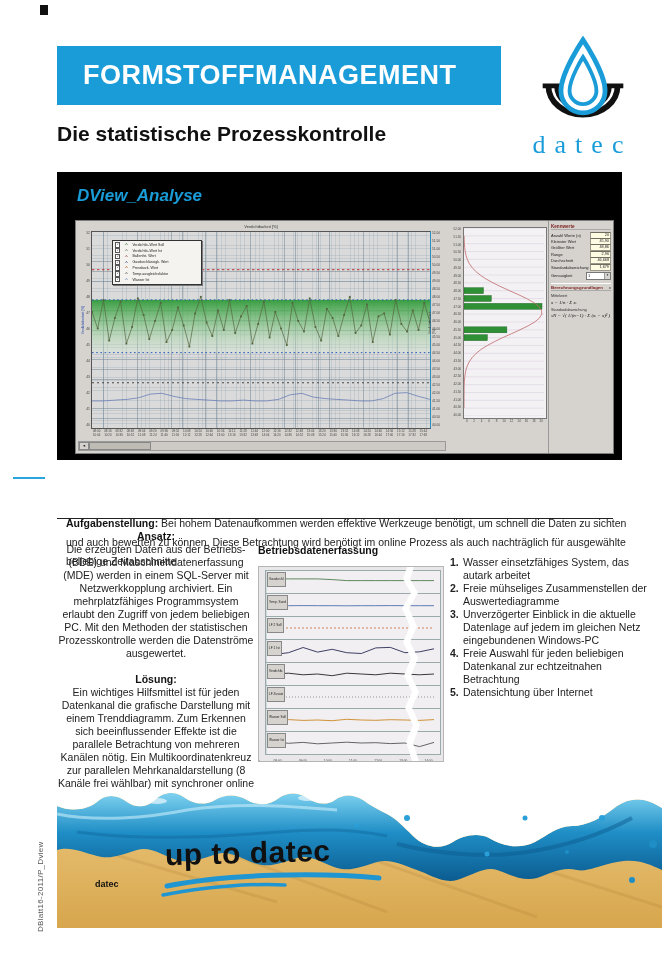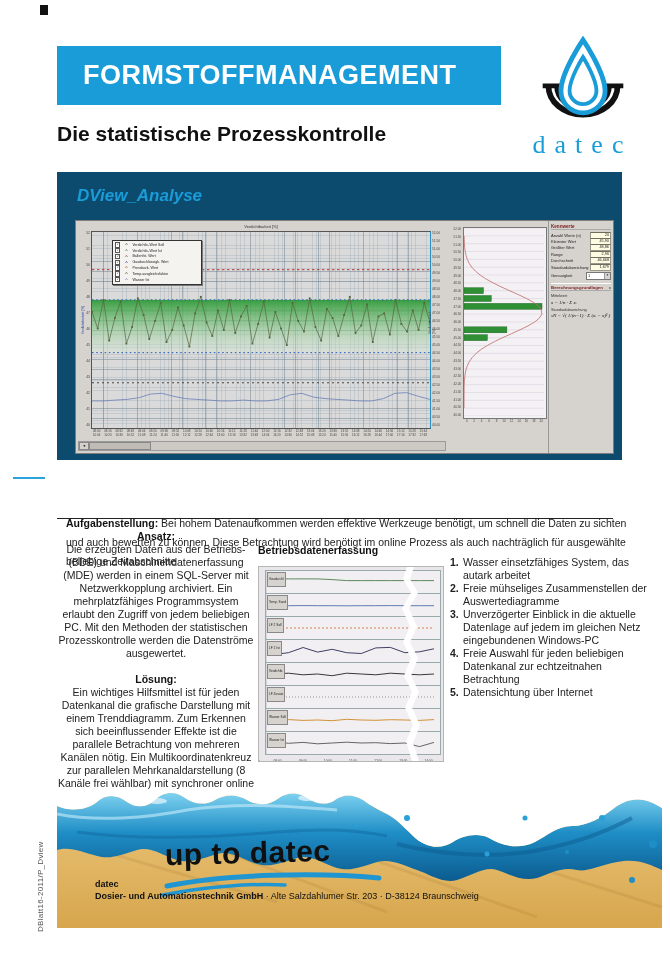--- a/index.html
+++ b/index.html
@@ -10,21 +10,21 @@
   
   .crop-mark{left:40px;top:5px;width:8px;height:10px;background:#111;}
   .banner{left:57px;top:46px;width:444px;height:59px;background:#199cd8;color:#fff;
           font-size:27px;font-weight:bold;letter-spacing:.5px;line-height:59px;padding-left:26px;box-sizing:border-box;}
   .logo{left:520px;top:36px;width:125px;height:126px;text-align:center;}
   .logo svg{display:block;margin:0 auto;}
   .logo-text{font-family:"Liberation Serif",serif;font-size:26px;color:#199cd8;letter-spacing:9px;margin-top:-2px;}
   .page-title{left:57px;top:122px;font-size:21px;font-weight:bold;color:#111;}
 
   
-  .dview-panel{left:57px;top:172px;width:565px;height:288px;background:#0c4a6e;}
+  .dview-panel{left:57px;top:172px;width:565px;height:288px;background:#000000;}
   .dview-heading{left:20px;top:14px;color:#199cd8;font-weight:bold;font-style:italic;font-size:17px;}
   .sw-window{left:18px;top:48px;width:537px;height:232px;background:#d6d3ce;border:1px solid #7d7d7d;}
 
   
   .trend-wrap{left:2px;top:2px;width:366px;height:216px;}
   .trend-title{left:0;top:1px;width:100%;text-align:center;font-size:4px;color:#333;}
   .trend-plot{left:13px;top:8px;width:338px;height:196px;border:1px solid #555;border-right:1px solid #2a8fc0;
      background-color:#dadada;
      background-image:
        repeating-linear-gradient(to right, rgba(110,130,145,.5) 0 .5px, transparent .5px 11.3px),
@@ -610,18 +610,17 @@
       <ellipse cx="100" cy="9" rx="10" ry="3" fill="#ffffff" opacity="0.6"></ellipse>
       <ellipse cx="250" cy="6" rx="9" ry="3" fill="#ffffff" opacity="0.6"></ellipse>
     </svg>
     <div class="abs slogan"><span>up to date</span><b>c</b></div>
     <svg class="abs swoosh" width="230" height="30" viewBox="0 0 230 30">
       <path d="M10,16 C70,4 160,2 222,8" stroke="#1f96d2" stroke-width="5" fill="none" stroke-linecap="round"></path>
       <path d="M6,25 C46,17 96,13 128,15" stroke="#1f96d2" stroke-width="3.5" fill="none" stroke-linecap="round"></path>
     </svg>
     <div class="abs contact">
       <div><b>datec</b></div>
-      <div><b>Dosier- und Automationstechnik GmbH</b><span> · Alte Salzdahlumer Str. 203 · D-38124 Braunschweig</span></div>
     </div>
   </div>
   <div class="abs side-label">DBlatt16-2011/P_Dview</div>
 
 </div>
 
 </body></html>

